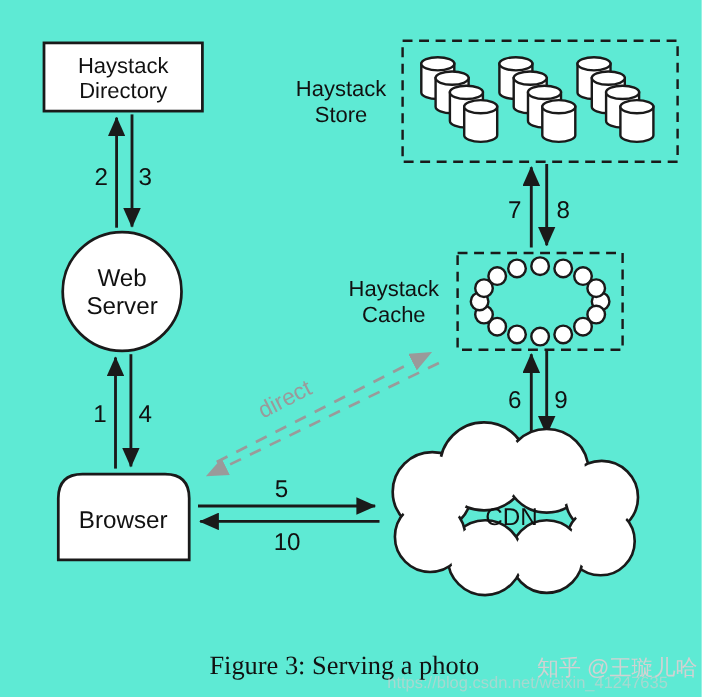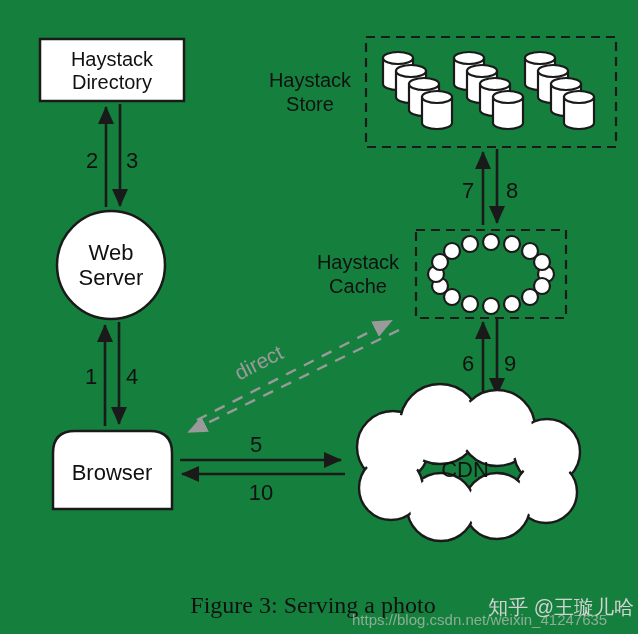--- a/index.html
+++ b/index.html
@@ -1,20 +1,20 @@
 <!DOCTYPE html>
 <html><head>
 <meta charset="utf-8">
 <style>
   html, body { margin: 0; padding: 0; background: #ffffff; }
   .canvas {
     position: relative;
     width: 638px;
     height: 634px;
-    background: #15803d;
+    background: #5eead4;
     font-family: "Liberation Sans", sans-serif;
     overflow: hidden;
   }
   svg { display: block; }
   .node-shape { fill: #ffffff; stroke: #1a1a1a; stroke-width: 2.5; }
   .dashed-box { fill: none; stroke: #1a1a1a; stroke-width: 2.2; stroke-dasharray: 9 6; }
   .arrow-line { stroke: #1a1a1a; stroke-width: 2.6; fill: none; }
   .direct-line { stroke: #9a9a9a; stroke-width: 2.4; fill: none; stroke-dasharray: 11 9; }
   .node-label { fill: #111111; font-size: 20px; text-anchor: middle; font-family: "Liberation Sans", sans-serif; }
   .node-label-lg { fill: #111111; font-size: 22px; text-anchor: middle; font-family: "Liberation Sans", sans-serif; }

